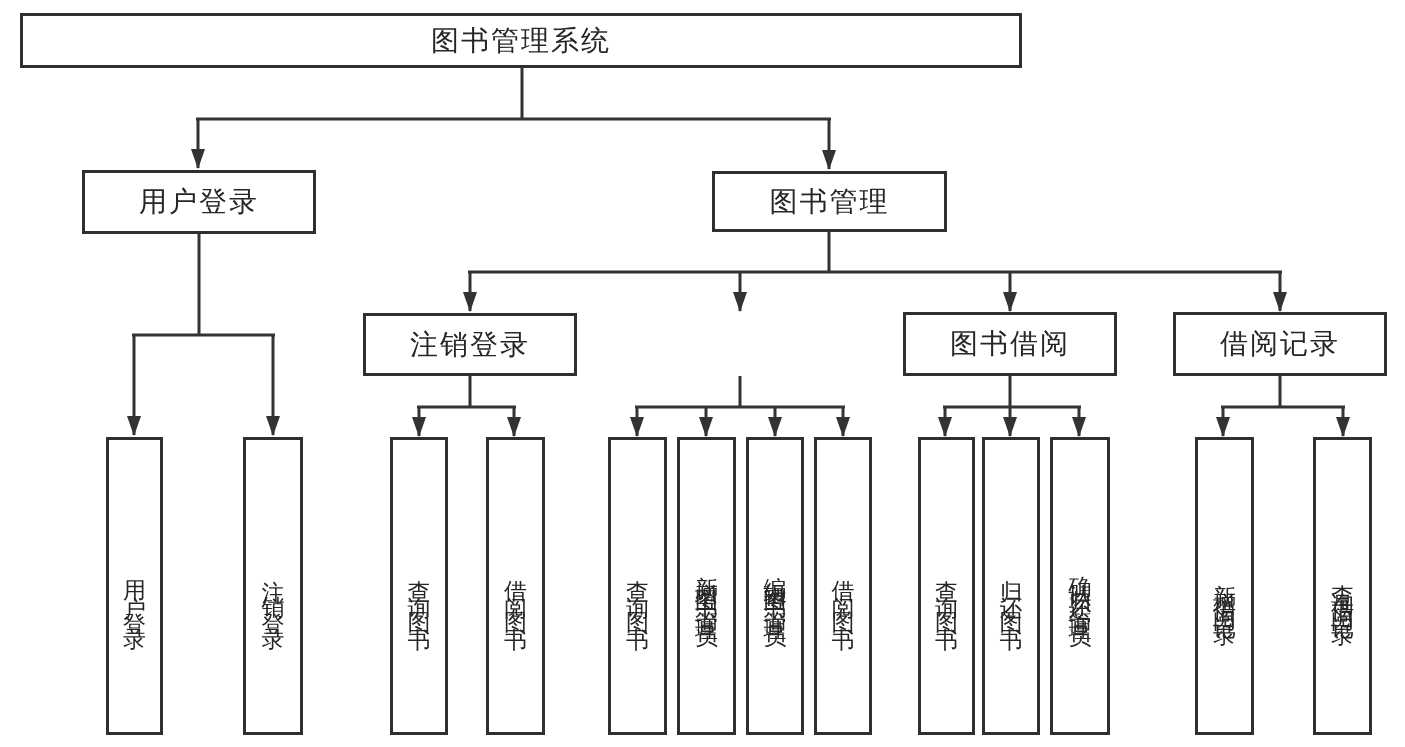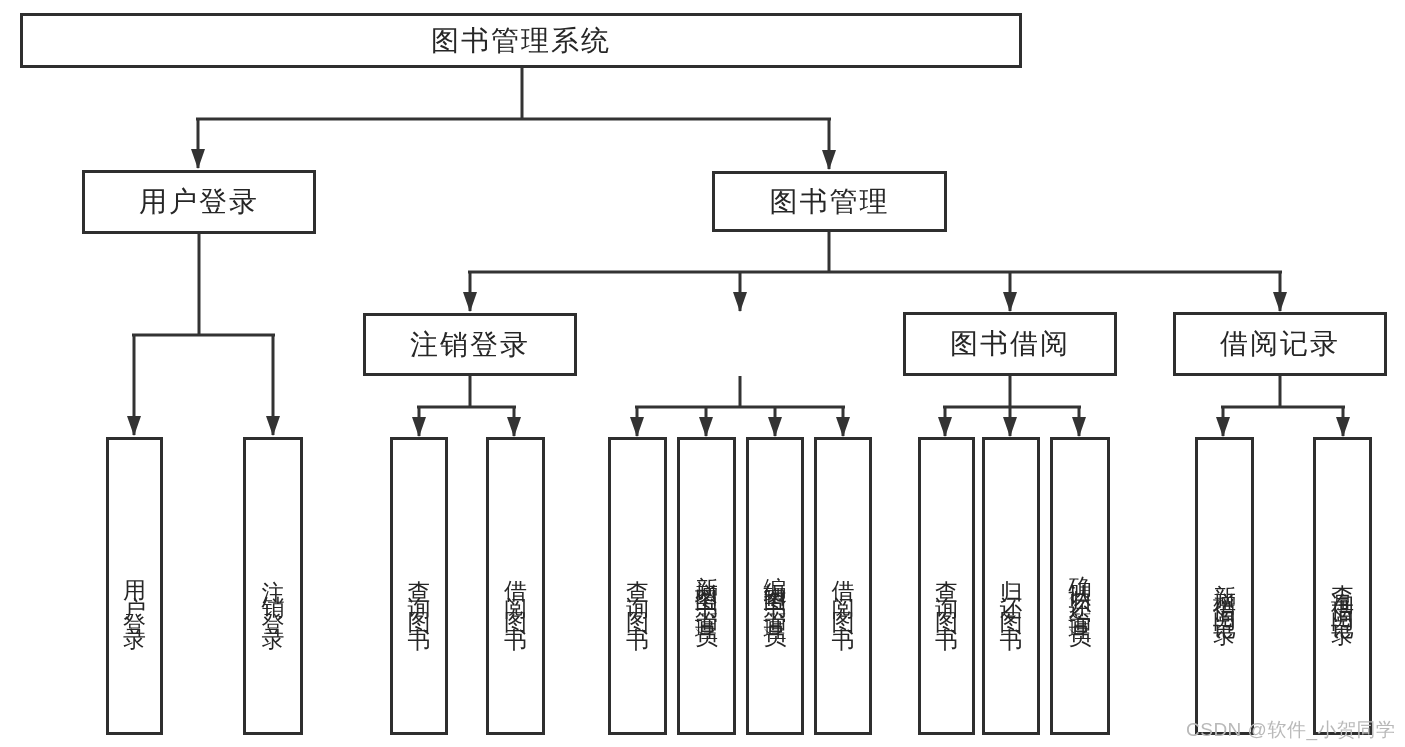--- a/index.html
+++ b/index.html
@@ -132,15 +132,14 @@
     <span>确认归还（管理员）</span>
   </div>
 
   <div class="node v-node ls-b" style="left:1195px;width:59px">
     <span>新增借阅记录</span>
   </div>
   <div class="node v-node ls-b" style="left:1313px;width:59px">
     <span>查询借阅记录</span>
   </div>
 
-  <div class="watermark">CSDN @软件_小贺同学</div>
 
 </div>
 
 </body></html>

